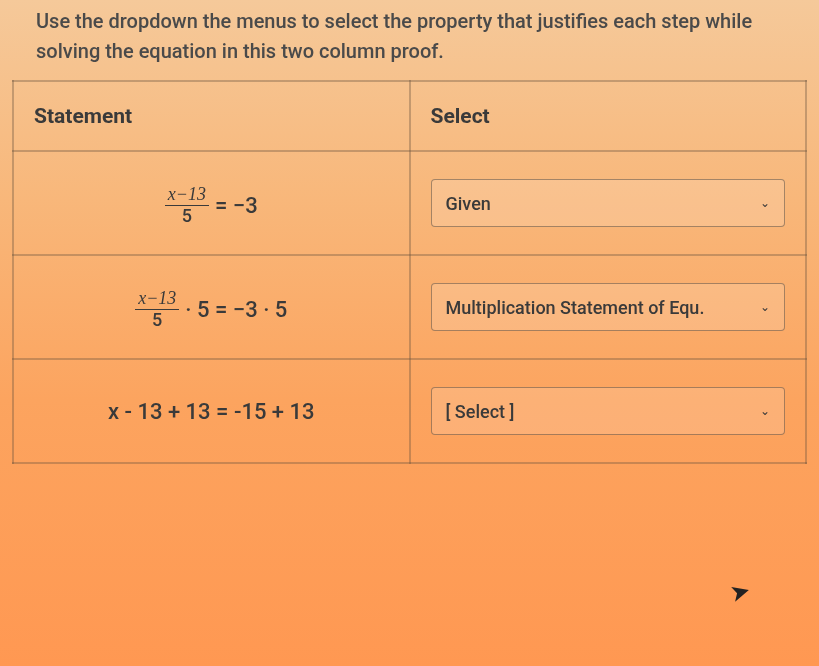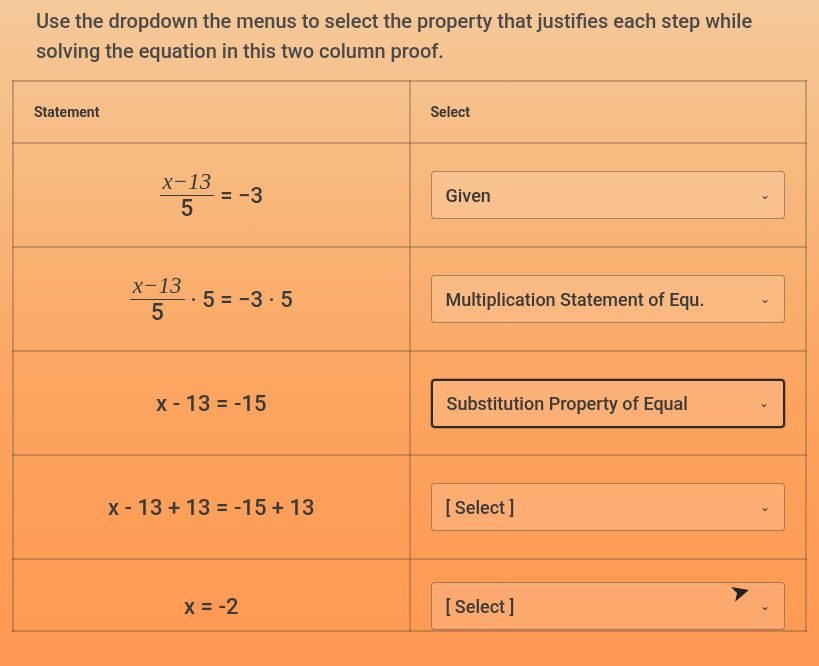--- a/index.html
+++ b/index.html
@@ -25,21 +25,21 @@
     }
     .proof-table {
       border-collapse: collapse;
       width: calc(100% - 24px);
       margin: 0 12px;
       border: 2px solid rgba(100, 80, 60, 0.4);
     }
     .proof-table th {
       text-align: left;
       padding: 22px 20px;
-      font-size: 14px;
+      font-size: 21px;
       font-weight: 700;
       color: #3a3a3a;
       border: 2px solid rgba(100, 80, 60, 0.35);
     }
     .proof-table td {
       border: 2px solid rgba(100, 80, 60, 0.35);
       padding: 22px 20px;
       vertical-align: middle;
       height: 104px;
     }
@@ -73,21 +73,21 @@
       box-shadow: 0 0 0 1px rgba(0,0,0,0.2);
     }
     .chevron {
       font-size: 12px;
       color: #3a3a3a;
     }
     .frac {
       display: inline-block;
       vertical-align: middle;
       text-align: center;
-      font-size: 23px;
+      font-size: 18px;
       line-height: 1.1;
     }
     .frac .num {
       display: block;
       border-bottom: 1.5px solid #3a3a3a;
       padding: 0 3px;
     }
     .frac .den {
       display: block;
       padding: 0 3px;
@@ -154,51 +154,29 @@
         </span>
       </td>
       <td class="reason-cell">
         <div class="dropdown">
           <span>Multiplication Statement of Equ.</span>
           <span class="chevron">⌄</span>
         </div>
       </td>
     </tr>
 
-    <tr>
-      <td class="statement-cell">
-        <span>x - 13 = -15</span>
-      </td>
-      <td class="reason-cell">
-        <div class="dropdown focused">
-          <span>Substitution Property of Equal</span>
-          <span class="chevron">⌄</span>
-        </div>
-      </td>
-    </tr>
 
     <tr>
       <td class="statement-cell">
         <span>x - 13 + 13 = -15 + 13</span>
       </td>
       <td class="reason-cell">
         <div class="dropdown">
           <span>[ Select ]</span>
           <span class="chevron">⌄</span>
         </div>
       </td>
     </tr>
 
-    <tr>
-      <td class="statement-cell" style="height:60px; padding-bottom:0;">
-        <span>x = -2</span>
-      </td>
-      <td class="reason-cell" style="height:60px; padding-bottom:0;">
-        <div class="dropdown">
-          <span>[ Select ]</span>
-          <span class="chevron">⌄</span>
-        </div>
-      </td>
-    </tr>
   </tbody>
 </table>
 
 <div class="cursor-arrow">➤</div>
 
 </body></html>

